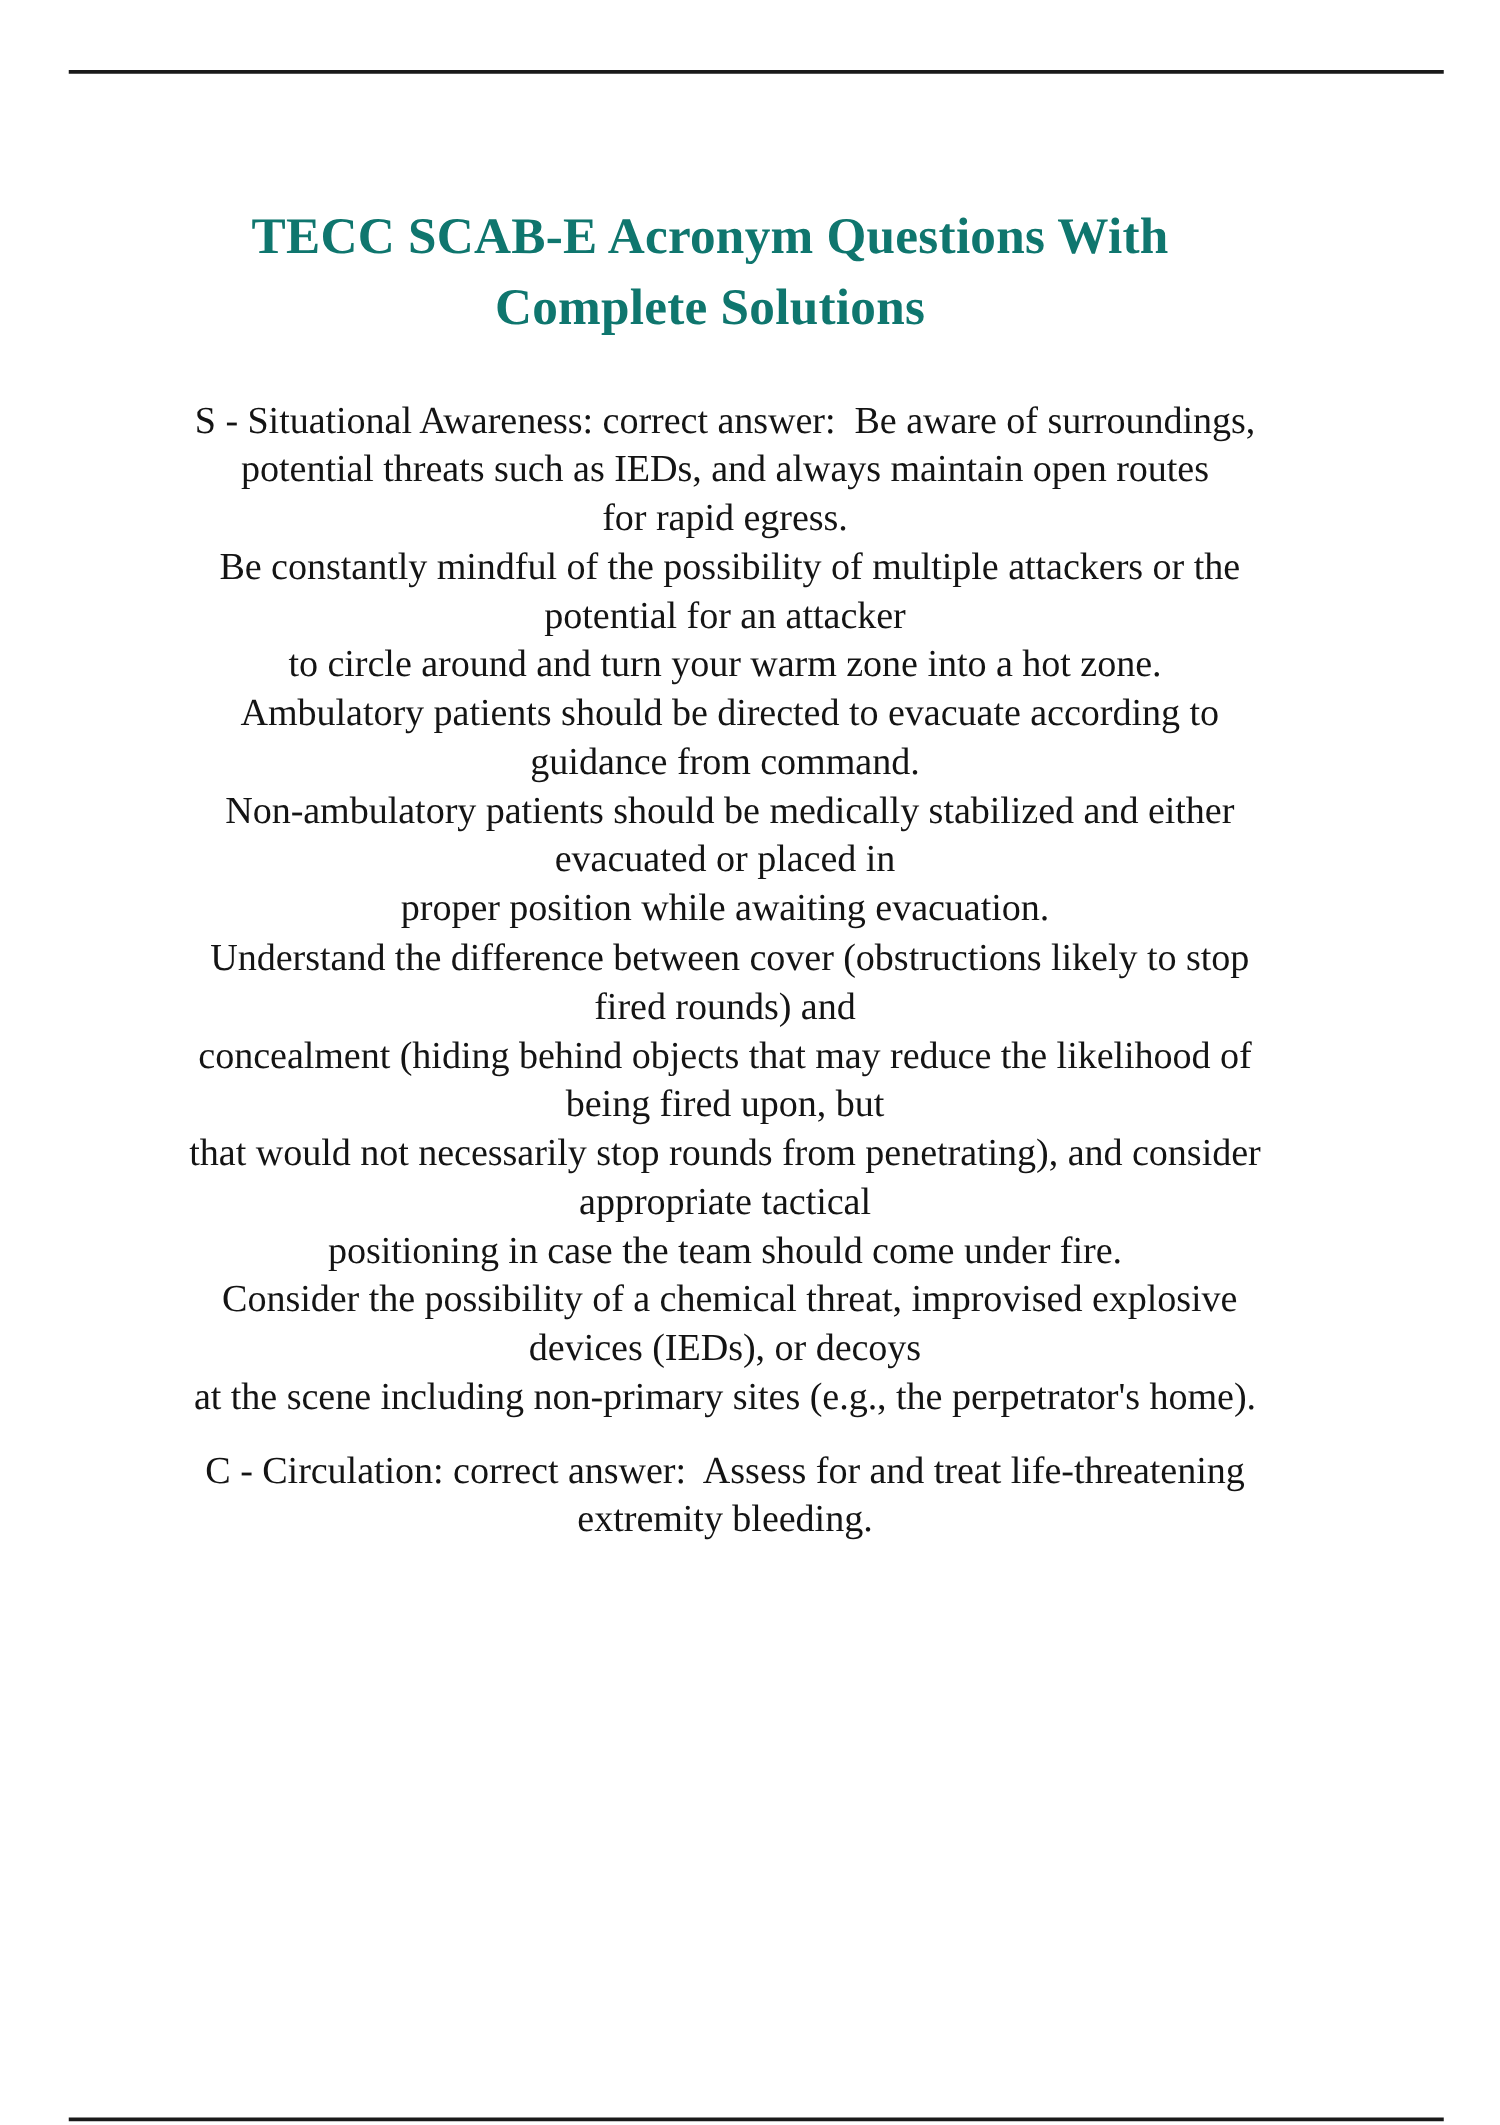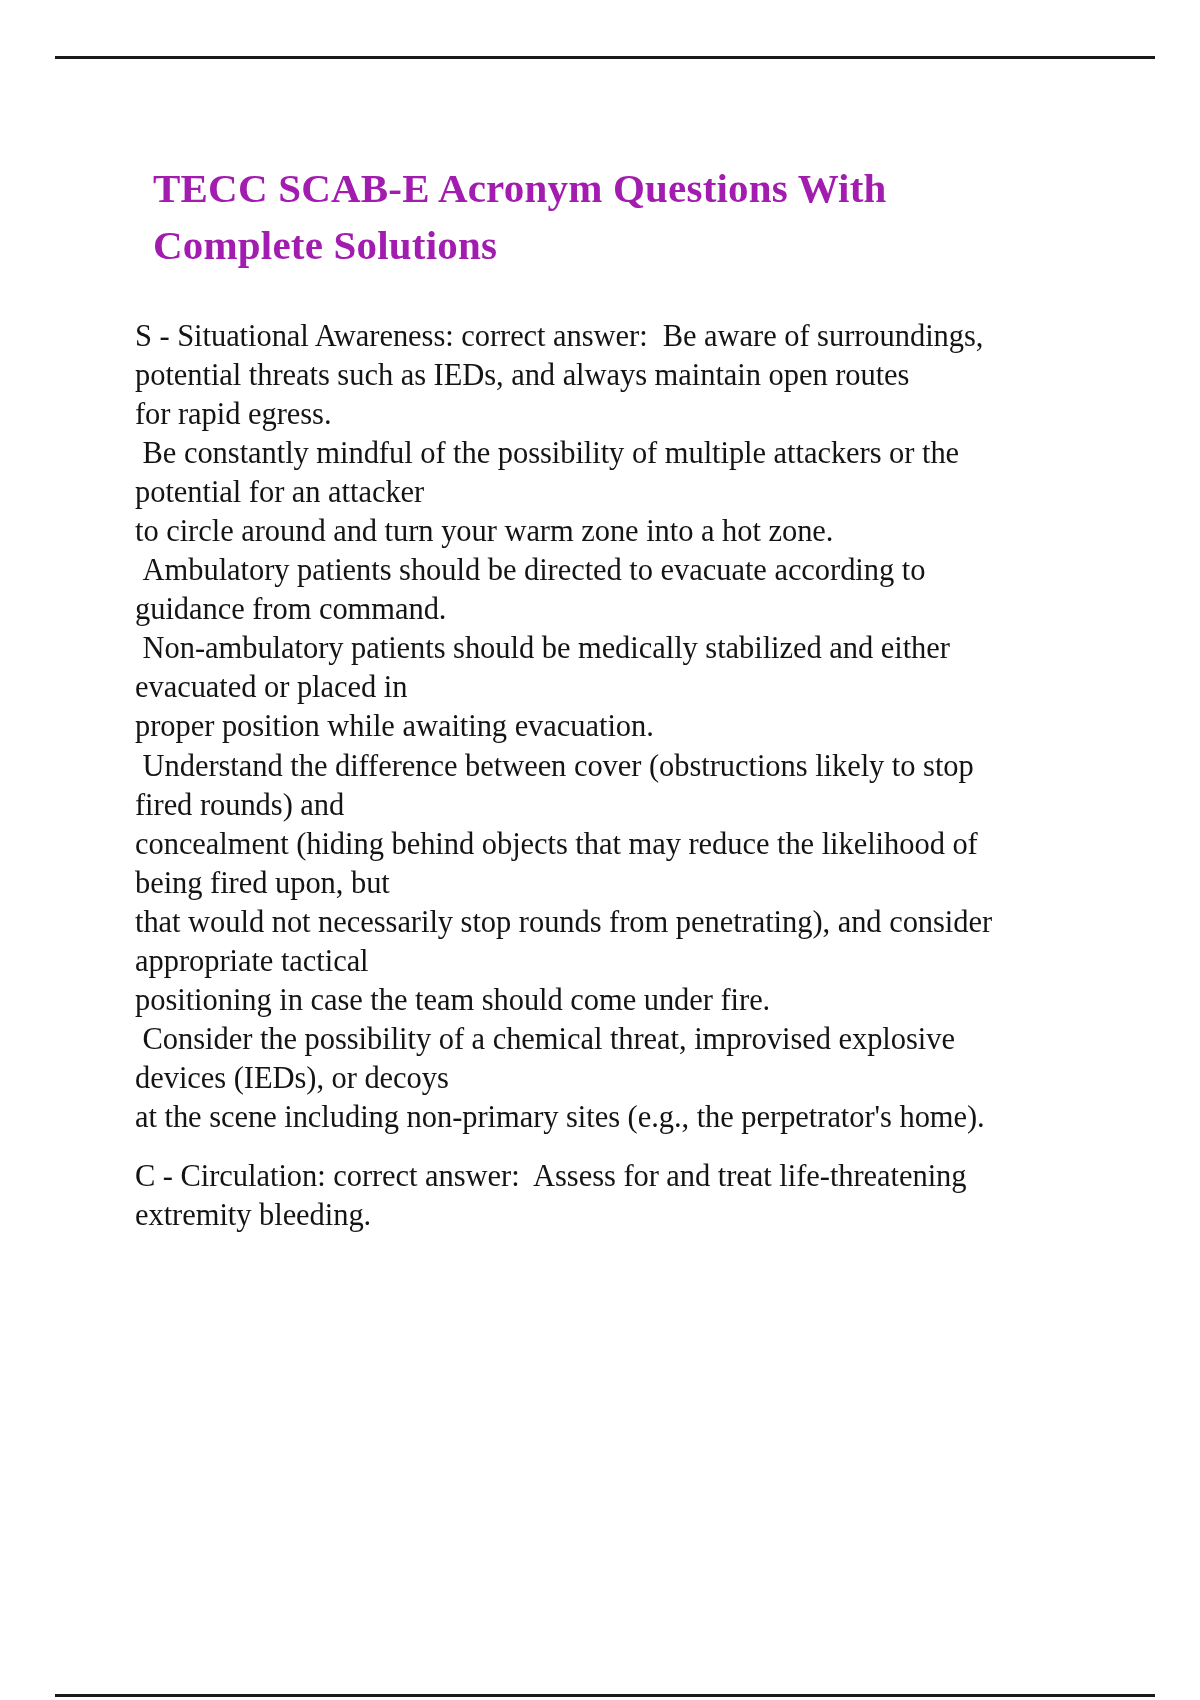--- a/index.html
+++ b/index.html
@@ -34,35 +34,37 @@
 
   .content {
     position: absolute;
     left: 135px;
     top: 160px;
     width: 890px;
   }
 
   .doc-title {
     margin: 0;
+    text-align: center;
     font-weight: bold;
     font-size: 41px;
     line-height: 1.38;
     letter-spacing: 0.2px;
-    color: #a21caf;
+    color: #0f766e;
     width: 830px;
     margin-left: 18px;
   }
 
   .body-block {
     margin-top: 44px;
     font-size: 30.5px;
     line-height: 1.28;
     color: #141414;
     letter-spacing: -0.05px;
+    text-align: center;
   }
 
   .para {
     margin: 0;
     white-space: pre-wrap;
   }
 
   .para + .para {
     margin-top: 20px;
   }

